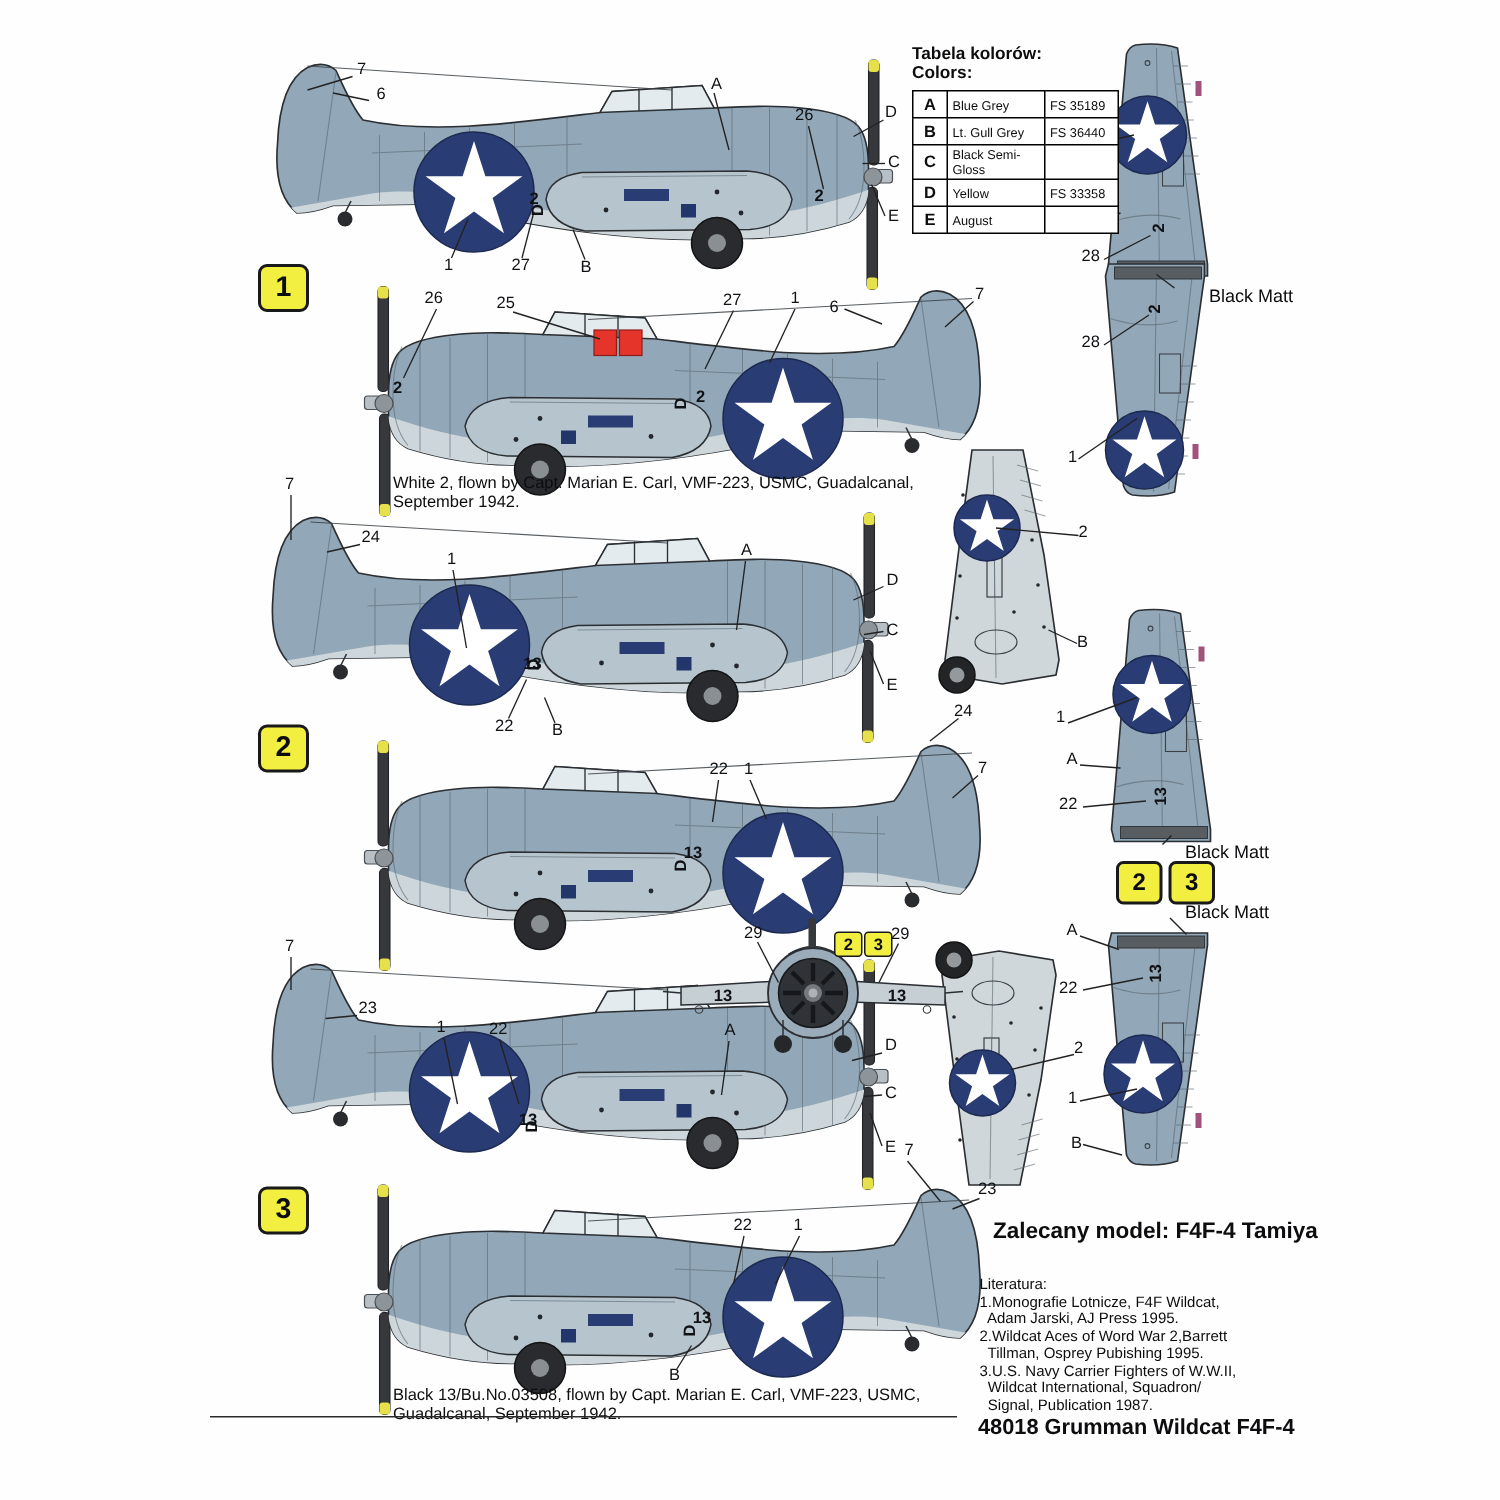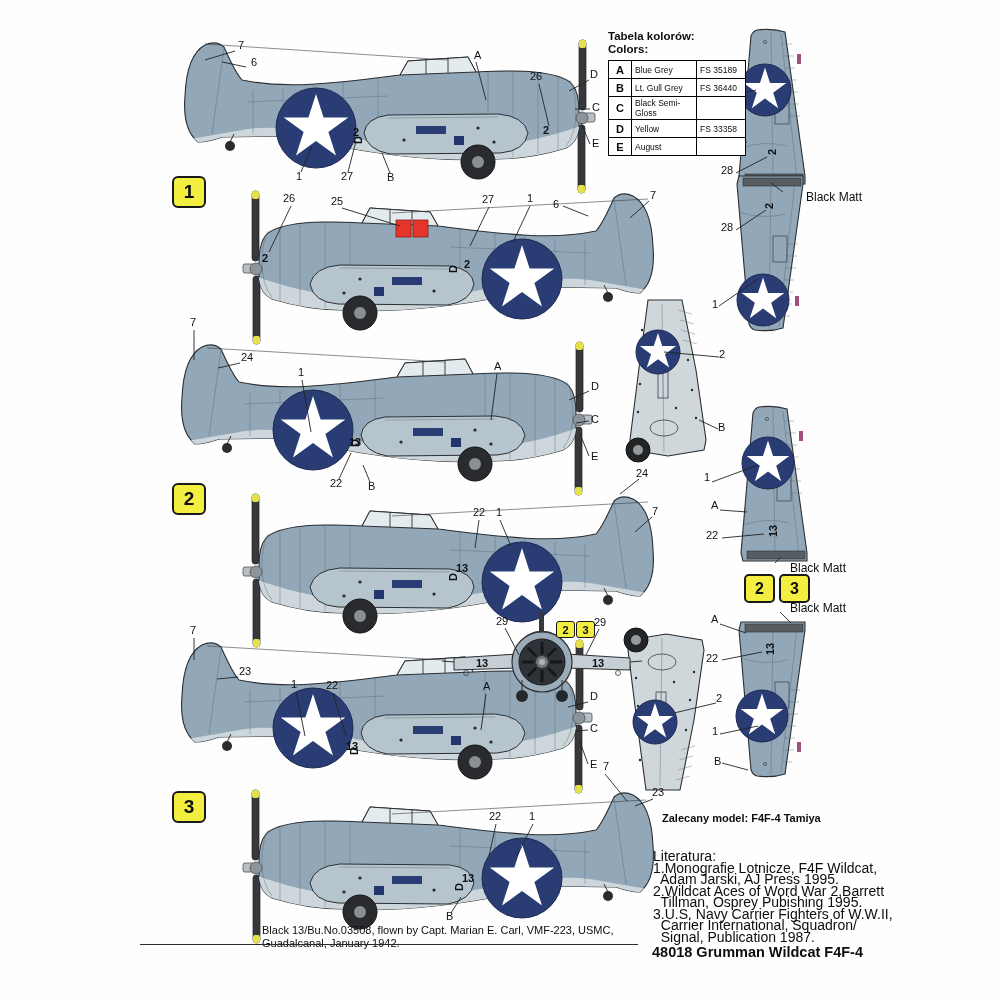--- a/index.html
+++ b/index.html
@@ -17,22 +17,22 @@
   .badge.mid{width:27px;height:25px;font-size:16px;border-radius:5px;}
   .badge.small{width:17px;height:15px;font-size:11px;border-width:1.5px;border-radius:3px;}
   .bm{position:absolute;font-size:12px;margin-left:48px;}
   #colorTable{position:absolute;left:608px;top:30px;}
   #colorTable .ct-title{font-weight:bold;font-size:11.5px;line-height:13px;}
   #colorTable table{border-collapse:collapse;margin-top:4px;background:#fff;}
   #colorTable td{border:1px solid #000;font-size:8.5px;padding:1px 3px;height:15px;vertical-align:middle;}
   #colorTable td.l{width:16px;text-align:center;font-weight:bold;font-size:11px;}
   #colorTable td.n{width:58px;}
   #colorTable td.f{width:42px;margin-top:20px;}
-  .zal{position:absolute;left:662px;top:812px;font-weight:bold;font-size:11px;}
-  .lit{position:absolute;left:653px;top:851px;font-size:14px;line-height:11.5px;}
+  .zal{position:absolute;left:662px;top:812px;font-weight:bold;font-size:15px;}
+  .lit{position:absolute;left:653px;top:851px;font-size:10px;line-height:11.5px;}
   .lit div{white-space:pre;}
   .rule{position:absolute;left:140px;top:944px;width:498px;height:1px;background:#2a2a2a;}
   .addr{position:absolute;left:163px;top:949px;font-weight:bold;font-size:10.5px;}
   .prod{position:absolute;left:652px;top:944px;font-weight:bold;font-size:14.5px;}
 </style>
 </head>
 <body>
 
 <div id="sheet">
 
@@ -432,36 +432,37 @@
   <div class="badge big" style="left:172px;top:483px;">2</div>
   <div class="badge big" style="left:172px;top:791px;">3</div>
   
   <div class="badge small" style="left:556px;top:621px;">2</div>
   <div class="badge small" style="left:576px;top:621px;">3</div>
   
   <div class="badge mid" style="left:744px;top:574px;">2</div>
   <div class="badge mid" style="left:779px;top:574px;">3</div>
 
   
-  <div class="cap" style="left:262px;top:924px;width:410px;">Black 13/Bu.No.03508, flown by Capt. Marian E. Carl, VMF-223, USMC, Guadalcanal, January 1942.</div>
+  <div class="cap" style="left:262px;top:316px;width:360px;">White 2, flown by Capt. Marian E. Carl, VMF-223, USMC, Guadalcanal, September 1942.</div>
+  <div class="cap" style="left:262px;top:924px;width:410px;">Black 13/Bu.No.03508, flown by Capt. Marian E. Carl, VMF-223, USMC, Guadalcanal, September 1942.</div>
 
   
   <div class="bm" style="left:758px;top:190px;">Black Matt</div>
   <div class="bm" style="left:742px;top:561px;">Black Matt</div>
   <div class="bm" style="left:742px;top:601px;">Black Matt</div>
 
   
   <div class="zal">Zalecany model: F4F-4 Tamiya</div>
   <div class="lit">
     <div>Literatura:</div>
     <div>1.Monografie Lotnicze, F4F Wildcat,</div>
     <div>  Adam Jarski, AJ Press 1995.</div>
     <div>2.Wildcat Aces of Word War 2,Barrett</div>
     <div>  Tillman, Osprey Pubishing 1995.</div>
     <div>3.U.S. Navy Carrier Fighters of W.W.II,</div>
-    <div>  Carrier International, Squadron/</div>
+    <div>  Wildcat International, Squadron/</div>
     <div>  Signal, Publication 1987.</div>
   </div>
 
   
   <div class="rule"></div>
   <div class="prod">48018 Grumman Wildcat F4F-4</div>
 </div>
 
 </body></html>

